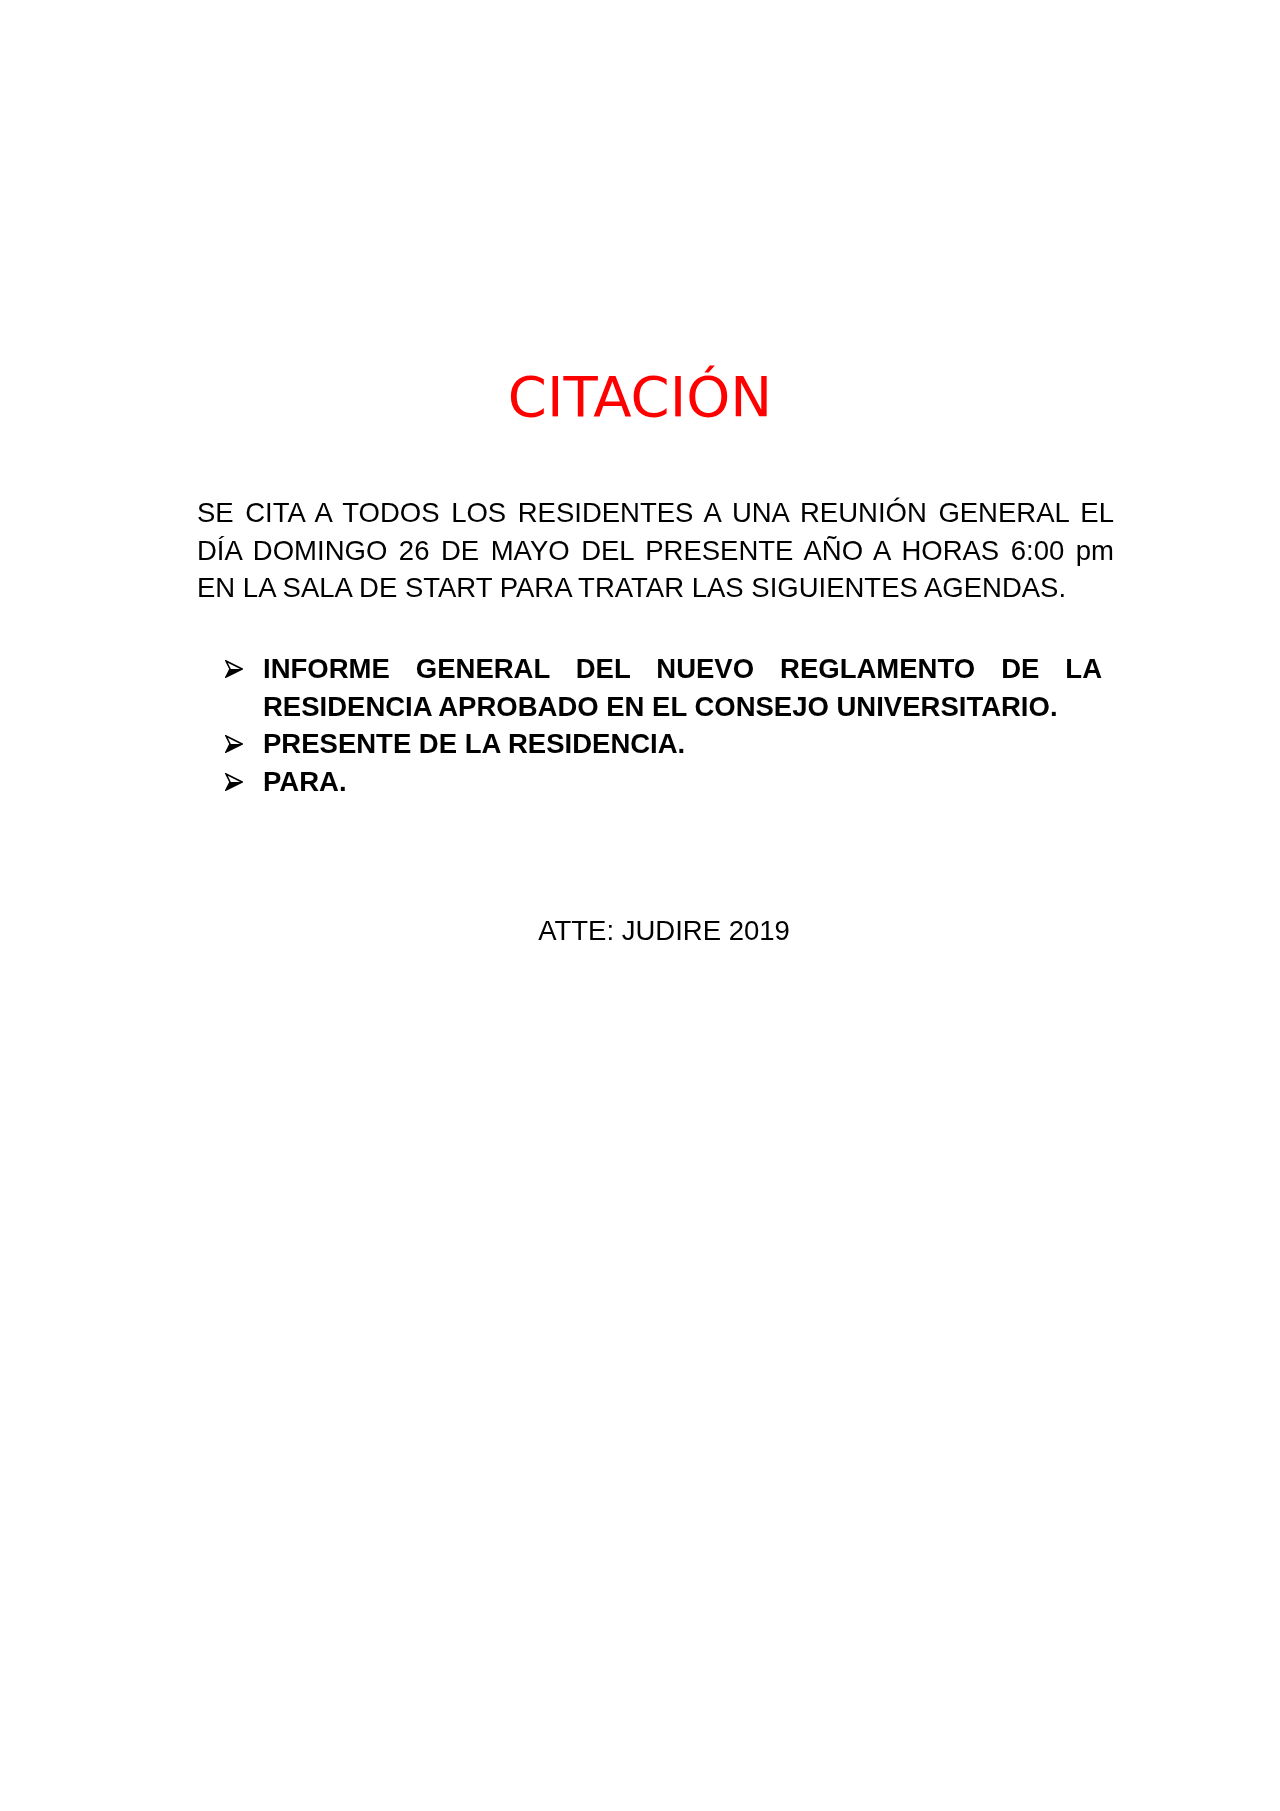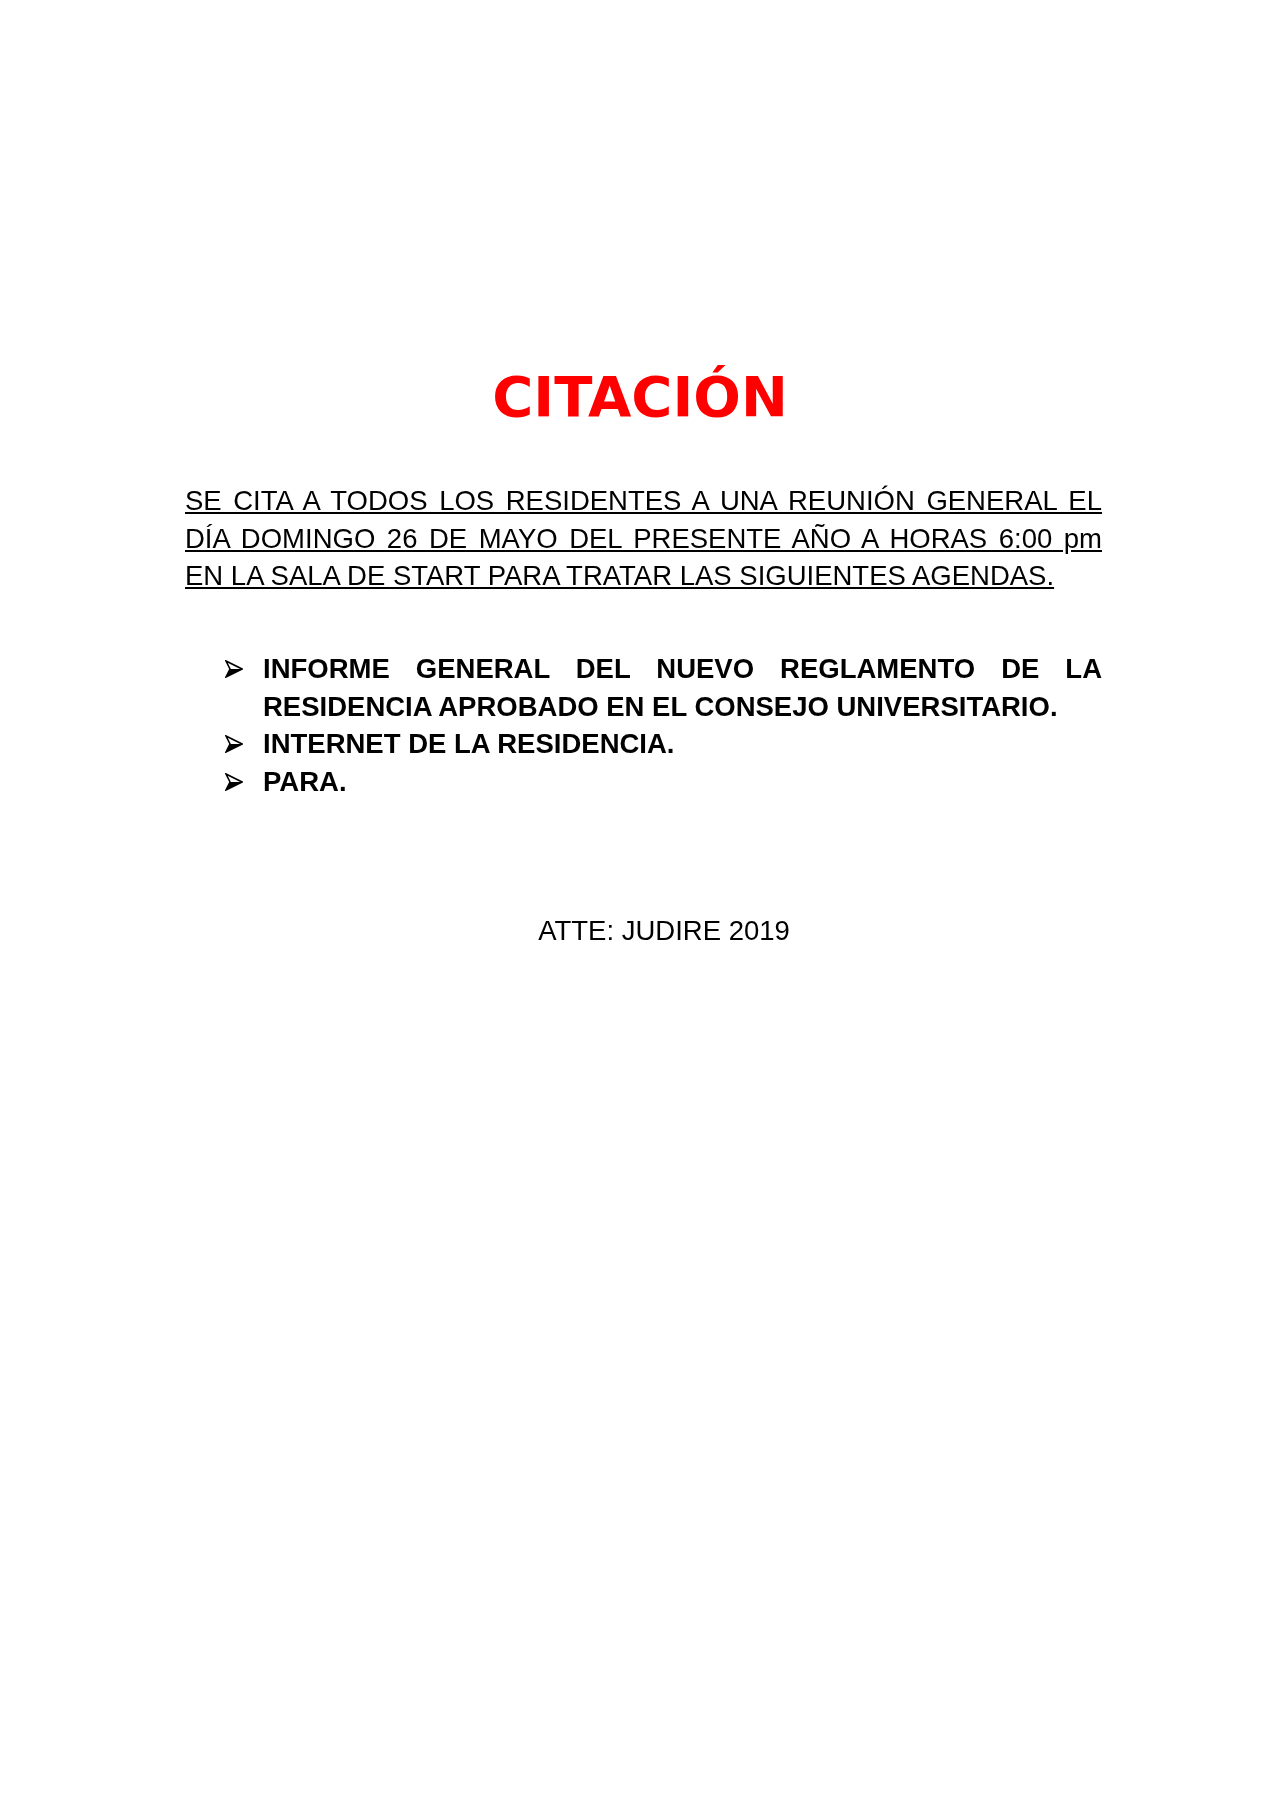--- a/index.html
+++ b/index.html
@@ -23,21 +23,21 @@
       height: 1811px;
       background: #ffffff;
     }
     .title {
       position: absolute;
       top: 362px;
       left: 0;
       width: 1280px;
       text-align: center;
       font-family: "DejaVu Sans", sans-serif;
-      font-weight: bold;
+      font-weight: normal;
       font-size: 56px;
       line-height: 70px;
       color: #ff0000;
       letter-spacing: 0px;
     }
     .body-para {
       position: absolute;
       top: 482px;
       left: 185px;
       width: 917px;
@@ -81,36 +81,36 @@
       line-height: 37.5px;
       padding-left: 24px;
     }
   </style>
 </head>
 <body>
 
 <div class="page">
   <h1 class="title" style="margin:0;">CITACIÓN</h1>
 
-  <p class="body-para" style="margin:0;text-decoration:underline;">SE CITA A TODOS LOS RESIDENTES A UNA REUNIÓN GENERAL EL DÍA DOMINGO 26 DE MAYO DEL PRESENTE AÑO A HORAS 6:00 pm EN LA SALA DE START PARA TRATAR LAS SIGUIENTES AGENDAS.</p>
+  <p class="body-para" style="margin:12px;">SE CITA A TODOS LOS RESIDENTES A UNA REUNIÓN GENERAL EL DÍA DOMINGO 26 DE MAYO DEL PRESENTE AÑO A HORAS 6:00 pm EN LA SALA DE START PARA TRATAR LAS SIGUIENTES AGENDAS.</p>
 
   <ul class="agenda-list">
     <li class="agenda-item">
       <svg class="bullet" viewBox="0 0 18 18">
         <path d="M1 1 L17 9 L1 17 L5 9 Z" fill="#ffffff" stroke="#000000" stroke-width="1.6" stroke-linejoin="miter"></path>
         <path d="M5 9 L17 9 L1 17 Z" fill="#000000"></path>
       </svg>
       <span>INFORME GENERAL DEL NUEVO REGLAMENTO DE LA RESIDENCIA APROBADO EN EL CONSEJO UNIVERSITARIO.</span>
     </li>
     <li class="agenda-item">
       <svg class="bullet" viewBox="0 0 18 18">
         <path d="M1 1 L17 9 L1 17 L5 9 Z" fill="#ffffff" stroke="#000000" stroke-width="1.6" stroke-linejoin="miter"></path>
         <path d="M5 9 L17 9 L1 17 Z" fill="#000000"></path>
       </svg>
-      <span>INTERNET DE LA RESIDENCIA.</span>
+      <span>PRESENTE DE LA RESIDENCIA.</span>
     </li>
     <li class="agenda-item">
       <svg class="bullet" viewBox="0 0 18 18">
         <path d="M1 1 L17 9 L1 17 L5 9 Z" fill="#ffffff" stroke="#000000" stroke-width="1.6" stroke-linejoin="miter"></path>
         <path d="M5 9 L17 9 L1 17 Z" fill="#000000"></path>
       </svg>
       <span>PARA.</span>
     </li>
   </ul>
 

